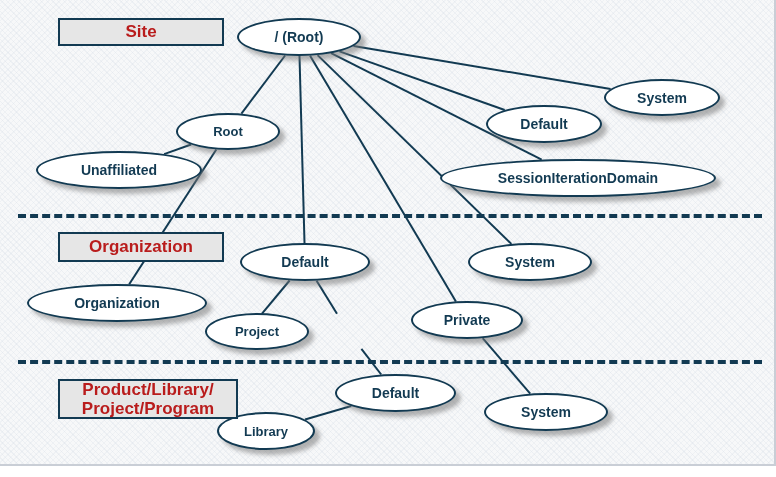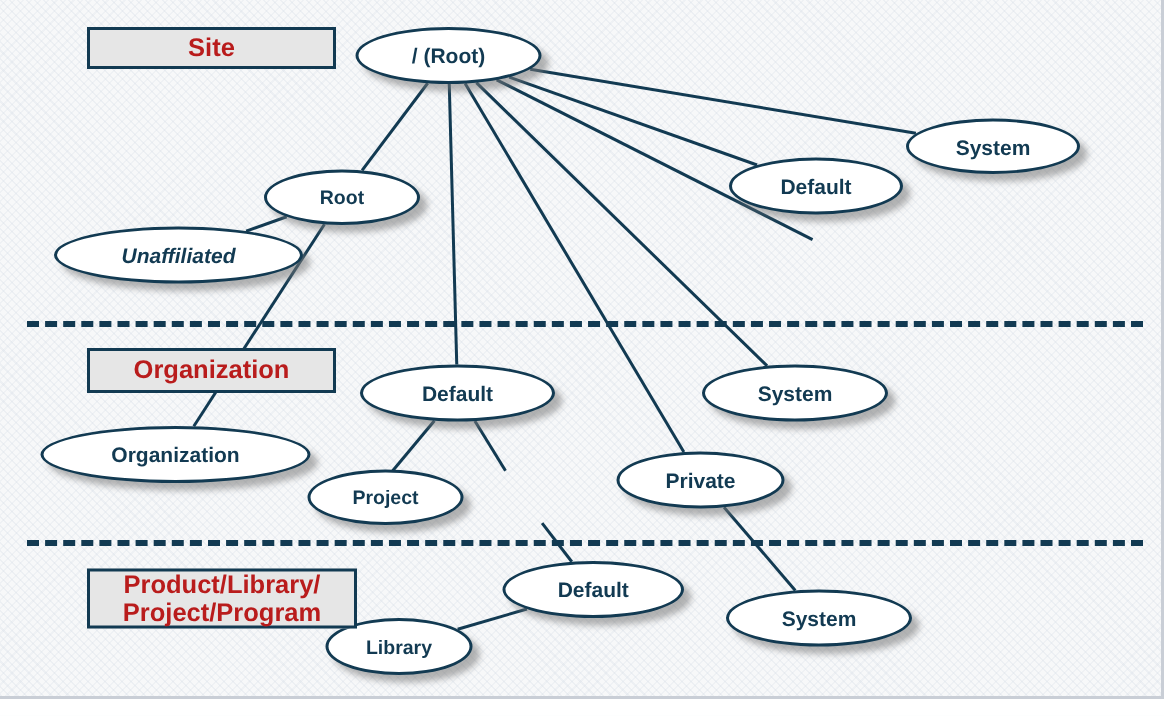--- a/index.html
+++ b/index.html
@@ -109,22 +109,25 @@
         </div>
         <div class="node" style="left: 604px; top: 79px; width: 116px; height: 37px;">
           <span>System</span>
         </div>
         <div class="node" style="left: 486px; top: 105px; width: 116px; height: 38px;">
           <span>Default</span>
         </div>
         <div class="node small" style="left: 176px; top: 113px; width: 104px; height: 37px;">
           <span>Root</span>
         </div>
-        <div class="node" style="left: 36px; top: 151px; width: 166px; height: 38px; font-style: italic;">
+        <div class="node" style="left: 36px; top: 151px; width: 166px; height: 38px;">
           <span>Unaffiliated</span>
+        </div>
+        <div class="node" style="left: 440px; top: 159px; width: 276px; height: 38px;">
+          <span>SessionIterationDomain</span>
         </div>
         <div class="node" style="left: 240px; top: 243px; width: 130px; height: 38px;">
           <span>Default</span>
         </div>
         <div class="node" style="left: 468px; top: 243px; width: 124px; height: 38px;">
           <span>System</span>
         </div>
         <div class="node" style="left: 27px; top: 284px; width: 180px; height: 38px;">
           <span>Organization</span>
         </div>

